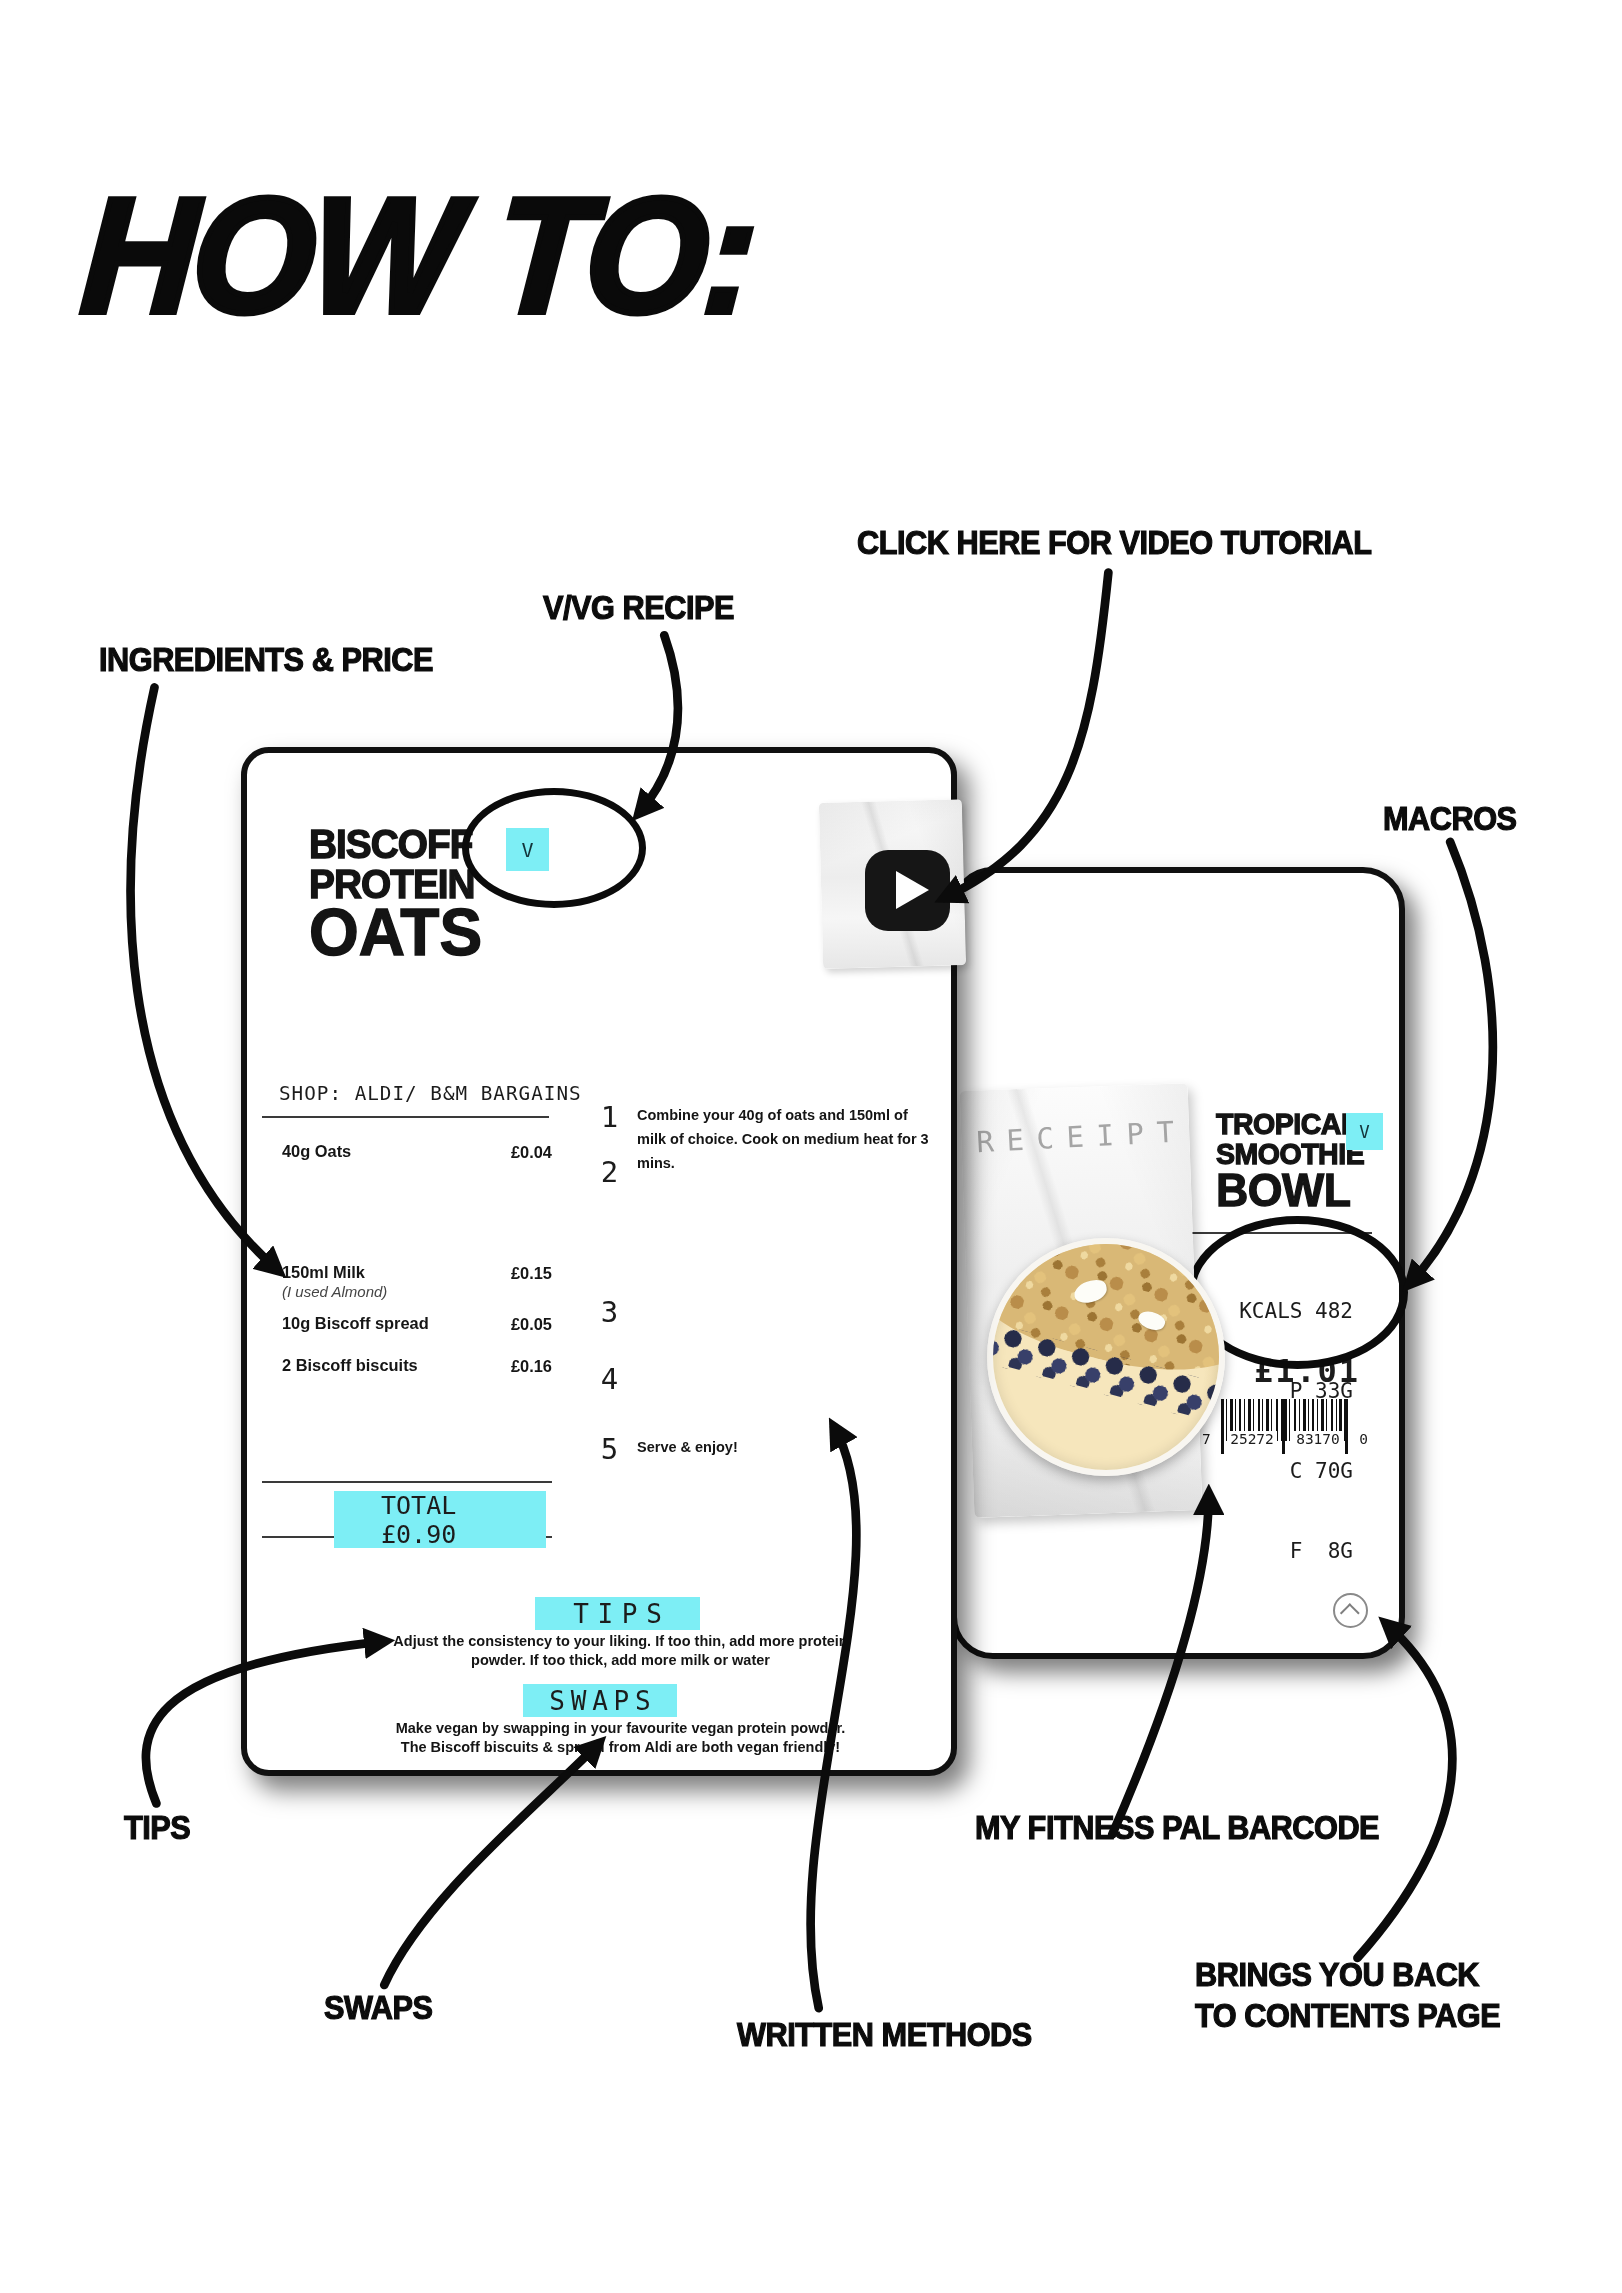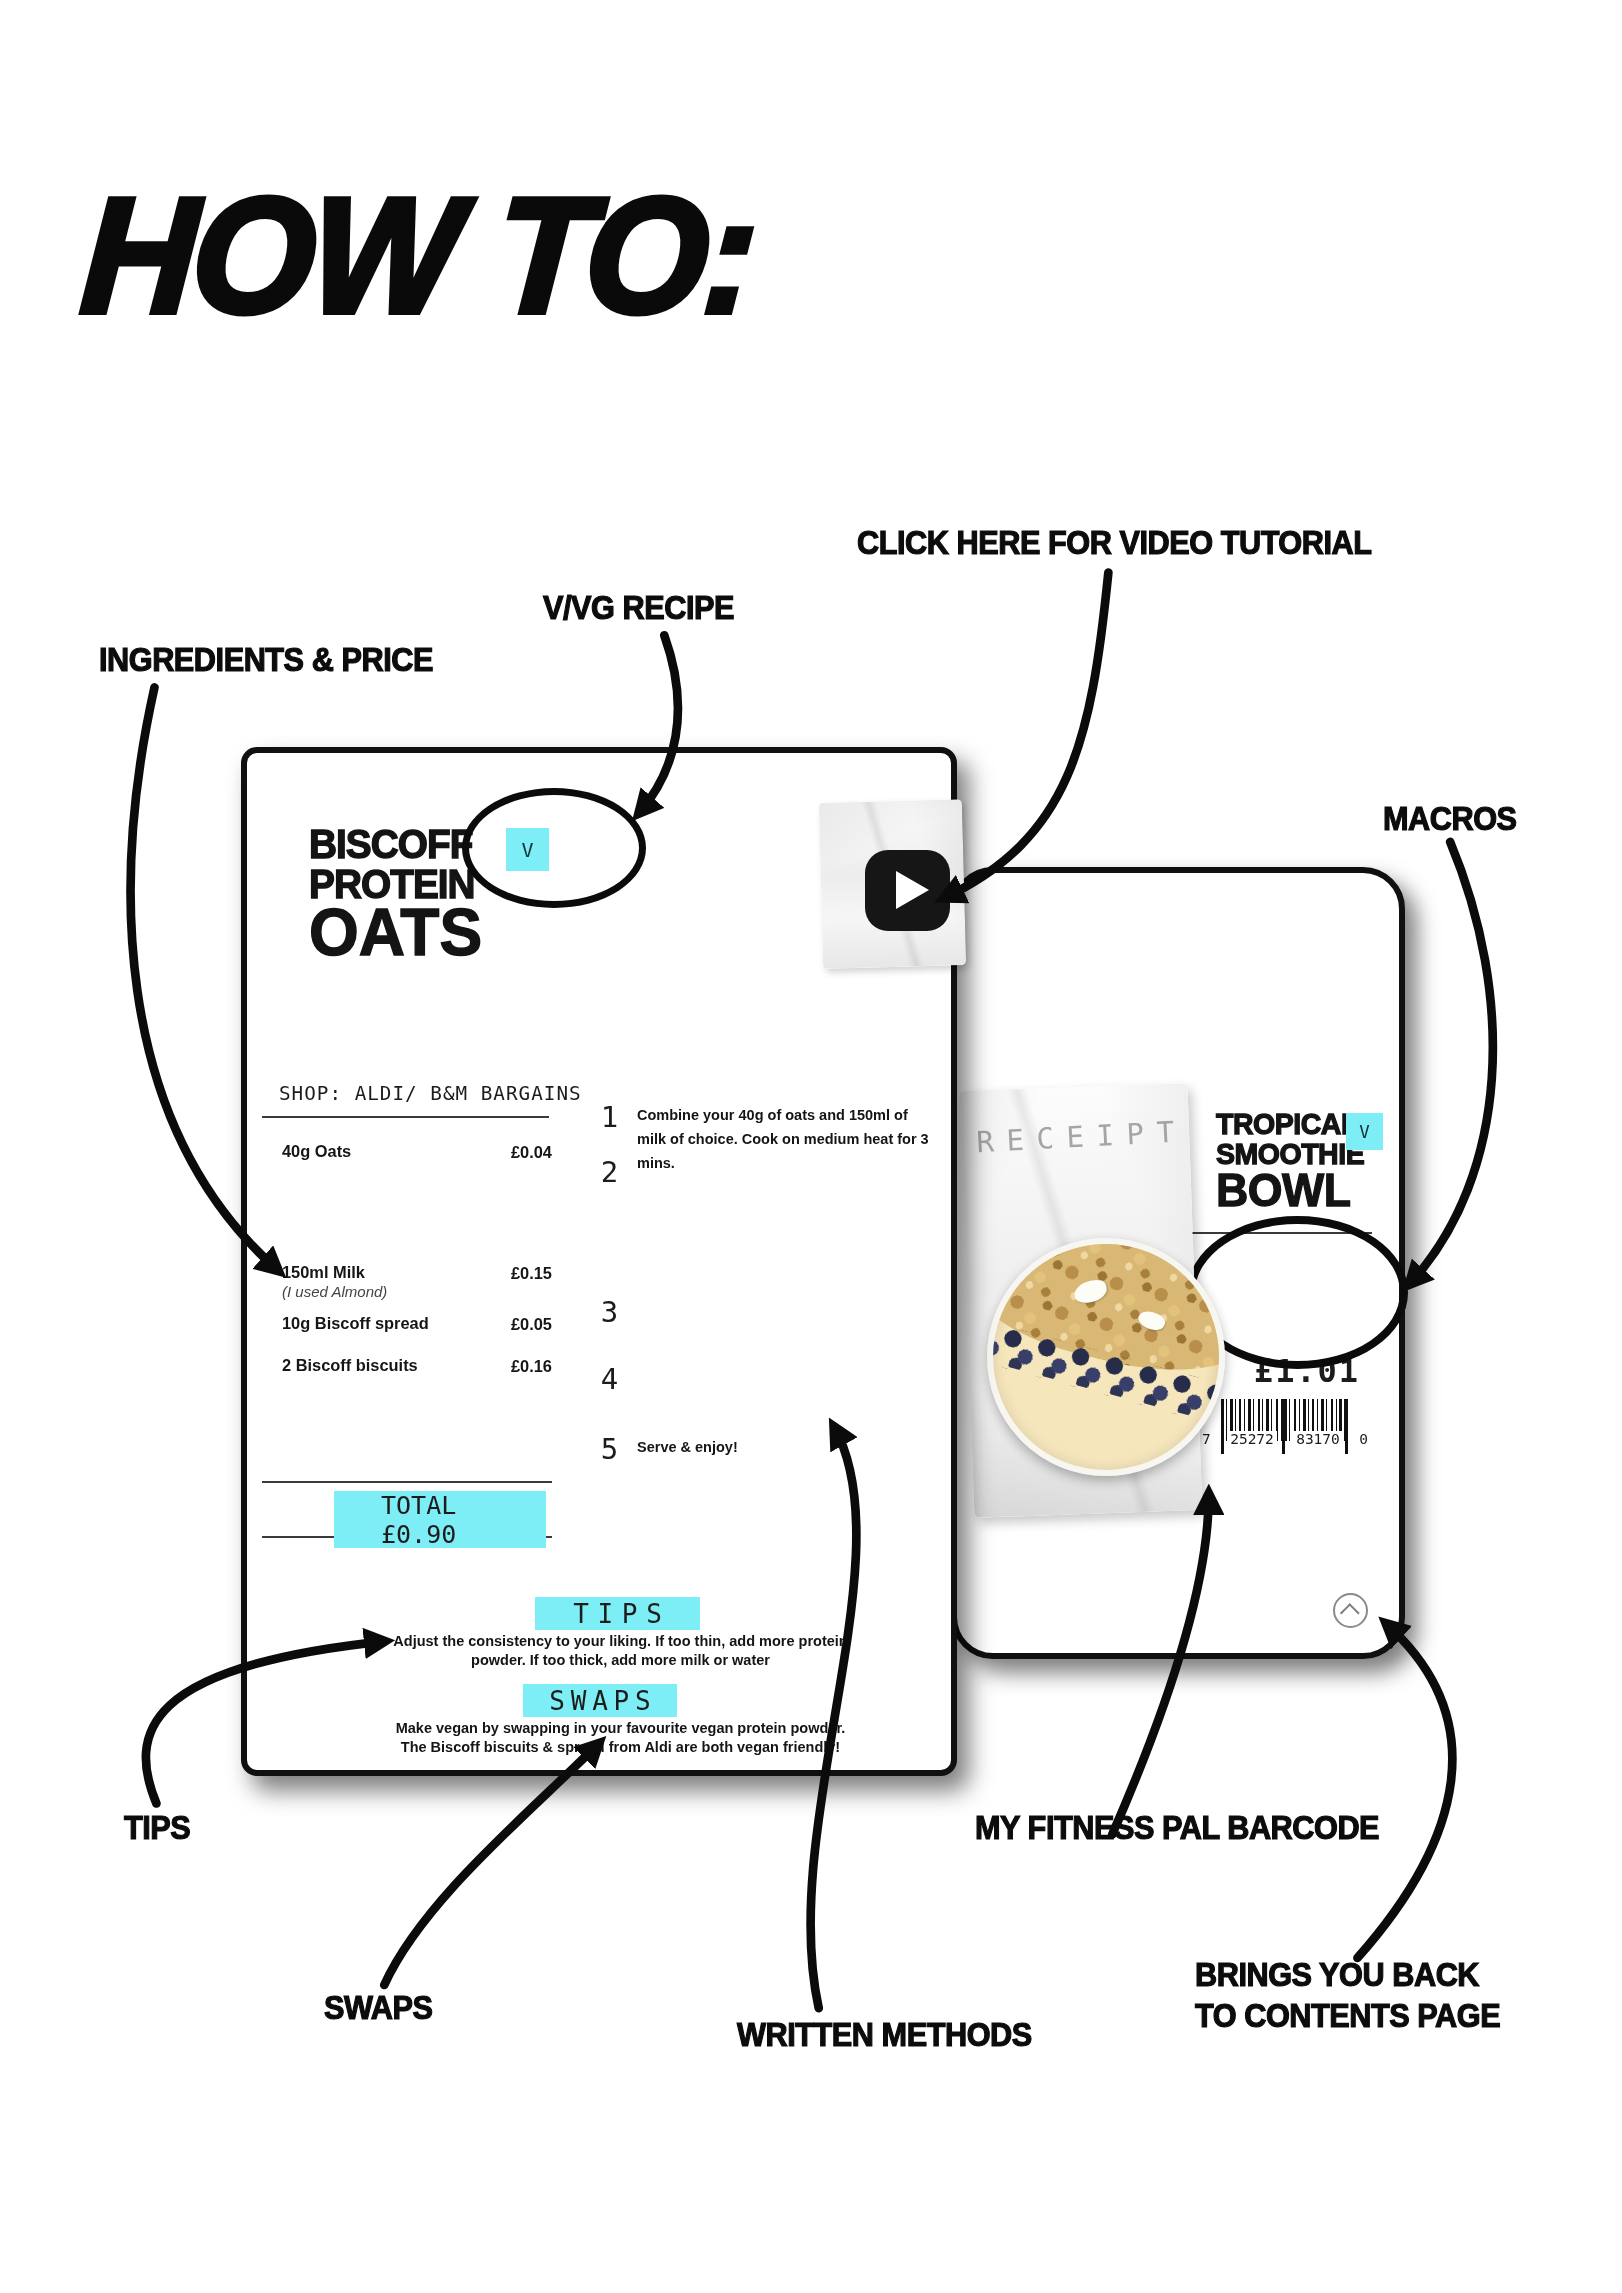--- a/index.html
+++ b/index.html
@@ -24,21 +24,21 @@
   .lbl-vvg{left:543px;top:587px;}
   .lbl-ingredients{left:99px;top:639px;}
   .lbl-macros{left:1383px;top:798px;}
   .lbl-tips{left:124px;top:1807px;}
   .lbl-swaps{left:324px;top:1987px;}
   .lbl-methods{left:737px;top:2014px;}
   .lbl-mfp{left:975px;top:1807px;}
   .lbl-contents{left:1195px;top:1954px;}
   
   .card{position:absolute;background:#fff;border:6.8px solid #101010;}
-  .card1{left:241px;top:747px;width:704px;height:1017px;border-radius:16px;
+  .card1{left:241px;top:747px;width:704px;height:1017px;border-radius:28px;
     box-shadow:11.6px 14.5px 23px rgba(0,0,0,.5);z-index:30;}
   .card2{left:951px;top:867px;width:442px;height:780px;border-radius:42px;
     box-shadow:11.6px 13.5px 21px rgba(0,0,0,.5);z-index:10;}
   .card > *{position:absolute;}
   
   .c1-title{left:62px;top:71px;font-weight:bold;color:#141414;-webkit-text-stroke:1.4px #141414;
     letter-spacing:-1px;transform:scaleX(.97);transform-origin:left top;}
   .c1-title .t-sm{font-size:40px;line-height:40px;display:block;}
   .c1-title .t-lg{font-size:66px;line-height:56px;display:block;letter-spacing:0;}
   
@@ -173,20 +173,26 @@
 
 <div class="card card2">
   <div class="c2-title">
     <span class="t-sm">TROPICAL</span>
     <span class="t-sm">SMOOTHIE</span>
     <span class="t-lg">BOWL</span>
   </div>
   <div class="v-badge b2">V</div>
   <div class="hrule ruleA"></div>
   <div class="hrule ruleB"></div>
+  <div class="macro-lines mono">
+    <div>KCALS 482</div>
+    <div>P 33G</div>
+    <div>C 70G</div>
+    <div>F  8G</div>
+  </div>
   <div class="ellipse macro-ellipse"></div>
   <div class="price2 mono">£1.01</div>
   <div class="barcode-bars"></div>
   <div class="guard g1"></div>
   <div class="guard g2"></div>
   <div class="guard g3"></div>
   <div class="barcode-digits mono">
     <span>7</span>
     <span class="grp">25272</span>
     <span class="grp">83170</span>

